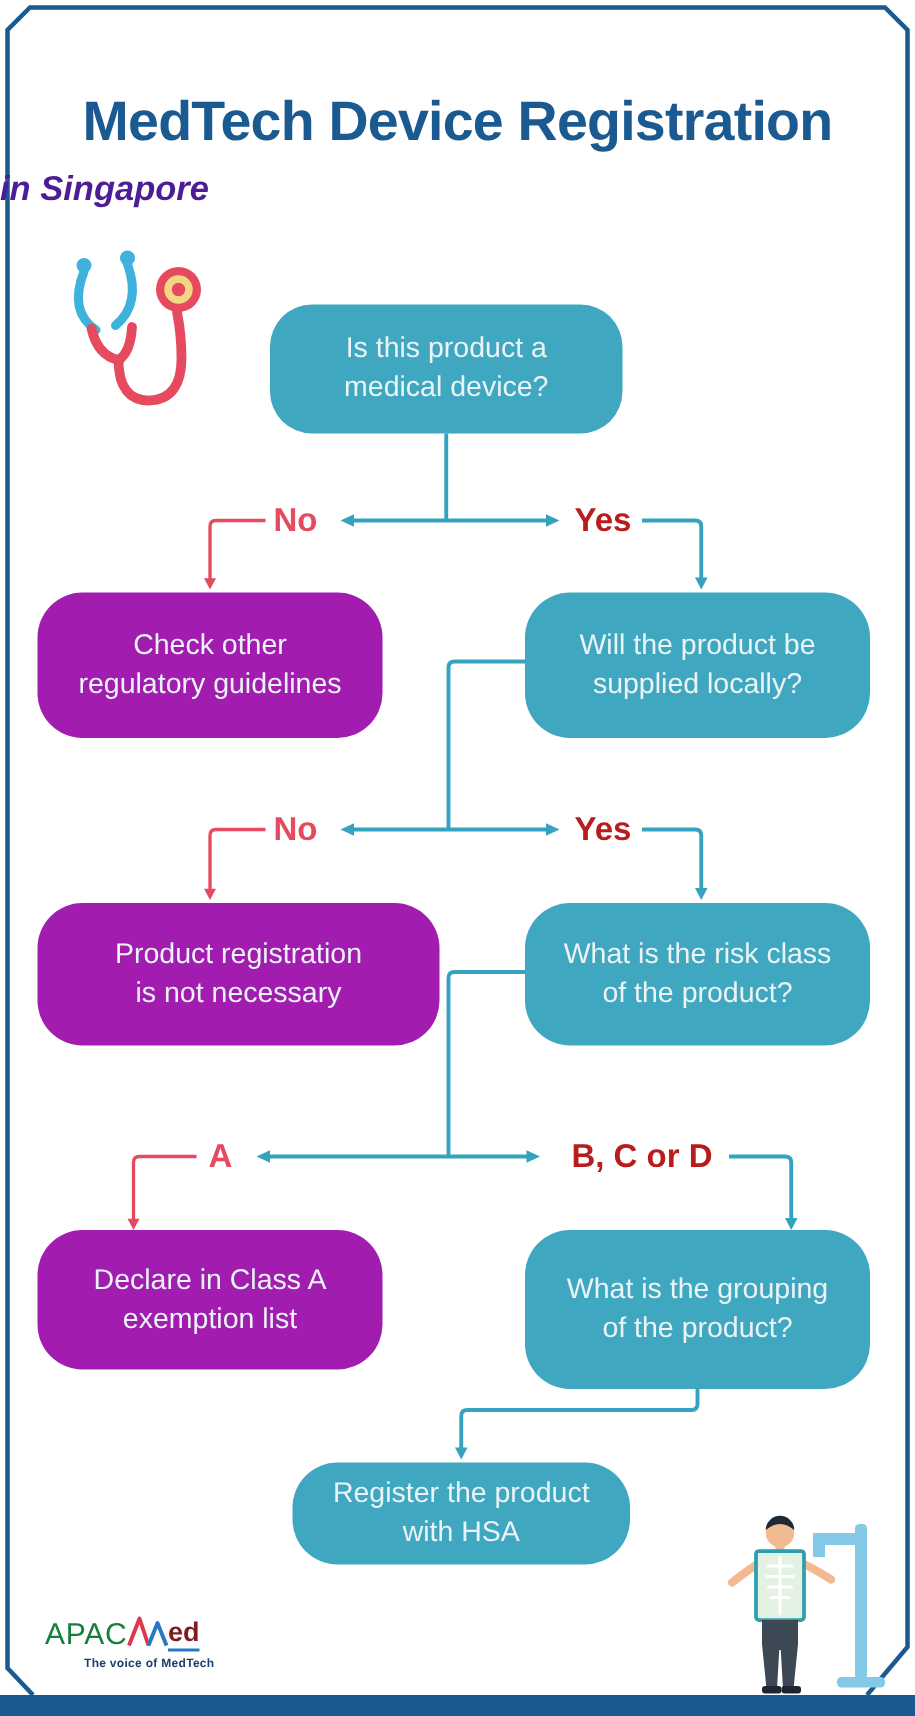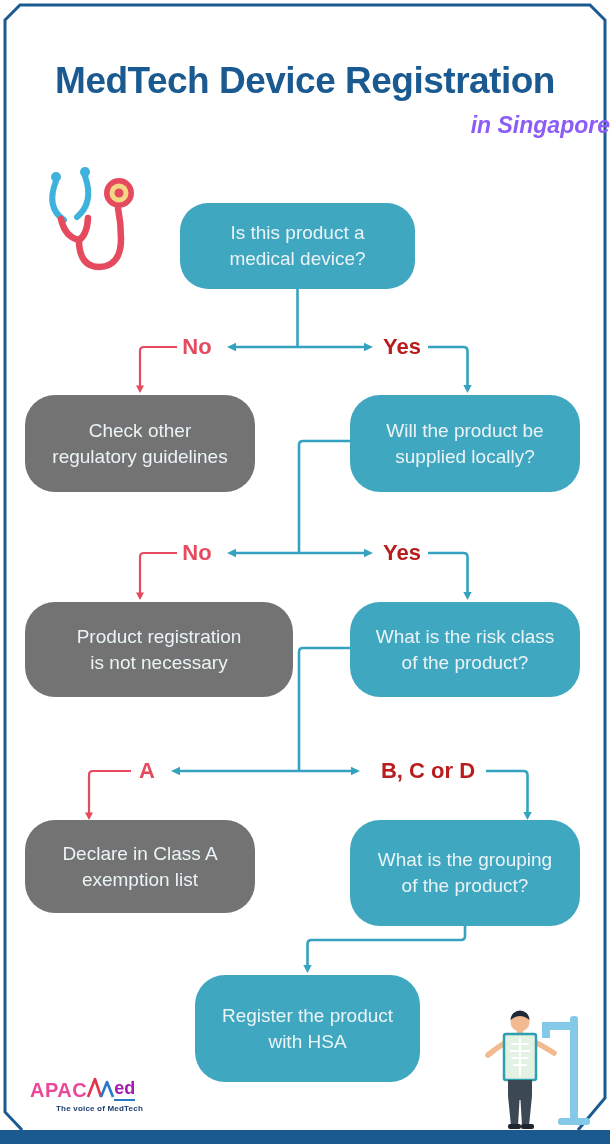--- a/index.html
+++ b/index.html
@@ -6,42 +6,42 @@
   .canvas{
     position:relative;width:610px;height:1144px;background:#ffffff;
     overflow:hidden;font-family:"Liberation Sans",sans-serif;
   }
   .overlay{position:absolute;left:0;top:0;pointer-events:none;}
   .page-title{
     position:absolute;left:0;top:60px;width:610px;text-align:center;
     font-size:37px;font-weight:700;color:#1A5A91;letter-spacing:-.5px;margin:0;
   }
   .page-subtitle{
-    position:absolute;left:0;top:112px;width:610px;text-align:right;
-    font-size:23px;font-style:italic;font-weight:600;color:#8b5cf6;
+    position:absolute;left:0;top:112px;width:610px;text-align:left;
+    font-size:23px;font-style:italic;font-weight:600;color:#4c1d95;
   }
   .node{
     position:absolute;border-radius:30px;display:flex;flex-direction:column;
     justify-content:center;align-items:center;color:#EAF4F6;
     font-size:19px;line-height:26px;text-align:center;
   }
   .node.teal{background:#40A7C1;}
-  .node.red{background:#737373;}
+  .node.red{background:#a21caf;}
   .node .ln{white-space:nowrap;}
   .blabel{
     position:absolute;height:26px;line-height:26px;text-align:center;
     font-size:22px;font-weight:700;
   }
   .blabel.red{color:#E54A5F;}
   .blabel.teal{color:#b91c1c;}
   .logo{position:absolute;left:30px;top:1076px;width:160px;}
   .logo-row{display:flex;align-items:flex-end;}
-  .logo-apac{font-size:20px;font-weight:700;color:#ec4899;letter-spacing:.5px;line-height:22px;}
+  .logo-apac{font-size:20px;font-weight:400;color:#15803d;letter-spacing:.5px;line-height:22px;}
   .logo-beat{margin:0 0 1px -1px;}
-  .logo-ed{font-size:18px;font-weight:700;color:#a21caf;line-height:22px;margin-left:-2px;border-bottom:2px solid #2878C8;}
+  .logo-ed{font-size:18px;font-weight:700;color:#7f1d1d;line-height:22px;margin-left:-2px;border-bottom:2px solid #2878C8;}
   .logo-tagline{font-size:8px;font-weight:700;color:#1C3E70;letter-spacing:.2px;margin:3px 0 0 26px;}
 </style>
 </head>
 <body>
 
 <div class="canvas">
 
   <svg class="overlay" width="610" height="1144" viewBox="0 0 610 1144">
     <path d="M22 1130 L5 1112 L5 20 L20 5 L590 5 L605 20 L605 1098 L578 1130" fill="none" stroke="#1A5A91" stroke-width="3"></path>
     <rect x="0" y="1130" width="610" height="14" fill="#1A5A91"></rect>
@@ -138,21 +138,21 @@
 
   <div class="node red" style="left:25px;top:820px;width:230px;height:93px">
     <div class="ln">Declare in Class A</div>
     <div class="ln">exemption list</div>
   </div>
   <div class="node teal" style="left:350px;top:820px;width:230px;height:106px">
     <div class="ln">What is the grouping</div>
     <div class="ln">of the product?</div>
   </div>
 
-  <div class="node teal" style="left:195px;top:975px;width:225px;height:107px">
+  <div class="node teal" style="left:195px;top:975px;width:225px;height:68px">
     <div class="ln">Register the product</div>
     <div class="ln">with HSA</div>
   </div>
 
   <svg class="overlay" style="left:478px;top:1008px" width="124" height="122" viewBox="0 0 124 122">
     <rect x="92" y="8" width="8" height="104" rx="3" fill="#85C9E9"></rect>
     <rect x="64" y="14" width="32" height="8" fill="#85C9E9"></rect>
     <rect x="64" y="14" width="8" height="16" fill="#85C9E9"></rect>
     <rect x="80" y="110" width="32" height="7" rx="3" fill="#85C9E9"></rect>
     <circle cx="42" cy="14" r="9.5" fill="#F2BA90"></circle>

